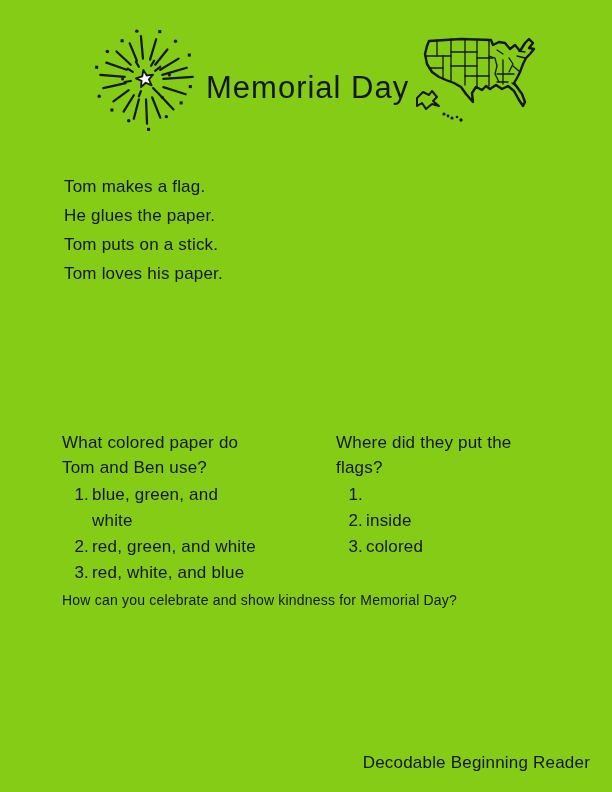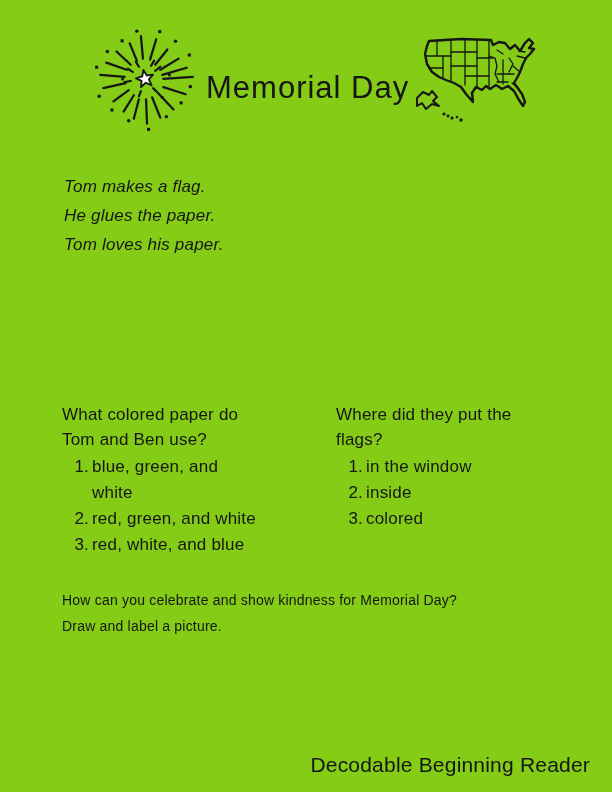--- a/index.html
+++ b/index.html
@@ -20,40 +20,40 @@
   .fireworks { position:absolute; left:88px; top:24px; width:114px; height:114px; }
   .page-title {
     position:absolute; left:206px; top:68px;
     font-size:31px; line-height:40px; letter-spacing:1px;
     white-space:nowrap; font-weight:400;
   }
   .usmap { position:absolute; left:412px; top:36px; width:136px; height:94px; }
 
   
   .story { position:absolute; left:64px; top:172px; font-size:17px; line-height:29px; }
-  .story-line { white-space:nowrap;font-style:italic; }
+  .story-line { white-space:nowrap; }
 
   
   .q-col { position:absolute; top:402px; width:205px; }
   .q-col.left  { left:62px; }
   .q-col.right { left:336px; }
-  .q-prompt { font-size:17px; line-height:25px; }
+  .q-prompt { font-size:17px; line-height:25px;margin-top:28px; }
   .q-list { margin-top:2px; }
   .q-item { display:flex; font-size:17px; line-height:26px; }
   .q-num { flex:none; width:30px; text-align:right; padding-right:3px; }
   .q-text { white-space:pre; }
 
   
   .activity { position:absolute; left:62px; top:587px; font-size:14px; line-height:26px; }
   .activity-line { white-space:nowrap; }
 
   
   .footer {
     position:absolute; right:22px; top:753px;
-    font-size:21px; white-space:nowrap;
+    font-size:17px; white-space:nowrap;
   }
 </style>
 </head>
 <body>
 
 <div class="page">
 
   <div class="fireworks">
     <svg viewBox="0 0 112 112" width="114" height="114" stroke="#161616" stroke-width="2.2" stroke-linecap="round" fill="none">
 
@@ -148,20 +148,21 @@
         <circle cx="39" cy="82" r="1.6"></circle>
         <circle cx="44" cy="81" r="1.3"></circle>
         <circle cx="48" cy="84" r="1.7"></circle>
       </g>
     </svg>
   </div>
 
   <div class="story">
     <div class="story-line">Tom makes a flag.</div>
     <div class="story-line">He glues the paper.</div>
+    <div class="story-line">Tom puts on a stick.</div>
     <div class="story-line">Tom loves his paper.</div>
   </div>
 
   <div class="q-col left">
     <div class="q-prompt">What colored paper do Tom and Ben use?</div>
     <div class="q-list">
       <div class="q-item">
         <span class="q-num">1.</span>
         <span class="q-text">blue, green, and
 white</span>
@@ -175,33 +176,31 @@
         <span class="q-text">red, white, and blue</span>
       </div>
     </div>
   </div>
 
   <div class="q-col right">
     <div class="q-prompt">Where did they put the flags?</div>
     <div class="q-list">
       <div class="q-item">
         <span class="q-num">1.</span>
-        <span class="q-text">in the window</span>
       </div>
       <div class="q-item">
         <span class="q-num">2.</span>
         <span class="q-text">inside</span>
       </div>
       <div class="q-item">
         <span class="q-num">3.</span>
         <span class="q-text">colored</span>
       </div>
     </div>
   </div>
 
   <div class="activity">
     <div class="activity-line">How can you celebrate and show kindness for Memorial Day?</div>
-    <div class="activity-line">Draw and label a picture.</div>
   </div>
 
   <div class="footer">Decodable Beginning Reader</div>
 
 </div>
 
 </body></html>

